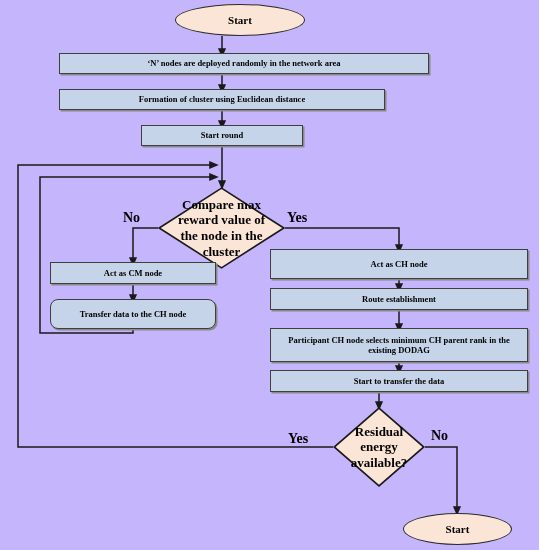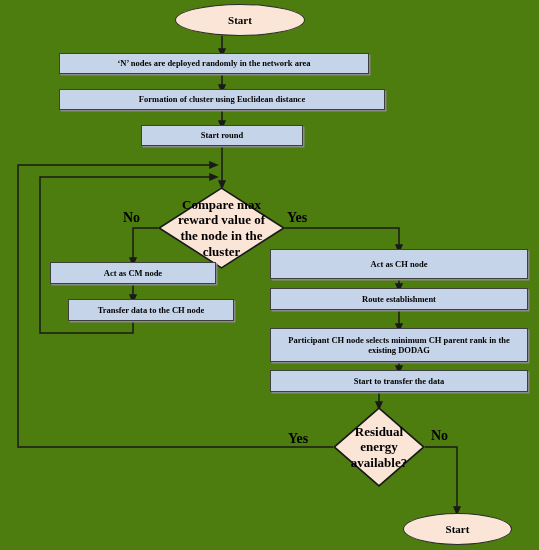--- a/index.html
+++ b/index.html
@@ -7,21 +7,21 @@
     padding: 0;
     background: #ffffff;
   }
   body {
     font-family: "Liberation Serif", serif;
   }
   #canvas {
     position: relative;
     width: 539px;
     height: 550px;
-    background: #4d7c0f;
+    background: #c4b5fd;
     overflow: hidden;
   }
   #wires {
     position: absolute;
     left: 0;
     top: 0;
     width: 539px;
     height: 550px;
   }
   .node {
@@ -120,39 +120,39 @@
       <line x1="379" y1="392" x2="379" y2="406" marker-end="url(#ah)"></line>
 
       <path d="M333,447 L18,447 L18,165 L214,165" marker-end="url(#ah)"></path>
 
       <path d="M425,447 L457,447 L457,511" marker-end="url(#ah)"></path>
     </g>
   </svg>
 
   <div class="node term" style="left:175px; top:4px; width:130px; height:32px;">Start</div>
 
-  <div class="node proc" style="left:59px; top:53px; width:310px; height:21px;">‘N’ nodes are deployed randomly in the network area</div>
+  <div class="node proc" style="left:59px; top:53px; width:370px; height:21px;">‘N’ nodes are deployed randomly in the network area</div>
 
   <div class="node proc" style="left:59px; top:89px; width:326px; height:21px;">Formation of cluster using Euclidean distance</div>
 
   <div class="node proc" style="left:141px; top:125px; width:162px; height:21px;">Start round</div>
 
   <div class="diamond-wrap" style="left:158px; top:187px; width:127px; height:82px;">
     <svg class="diamond-shape" viewBox="0 0 127 82" preserveAspectRatio="none">
       <polygon points="63.5,1.2 125.8,41 63.5,80.8 1.2,41" fill="#fbe5d6" stroke="#1a1a1a" stroke-width="1.6"></polygon>
     </svg>
     <div class="diamond-label">Compare max reward value of the node in the cluster</div>
   </div>
 
   <div class="edge-label" style="left:123px; top:210px;">No</div>
   <div class="edge-label" style="left:287px; top:210px;">Yes</div>
 
   <div class="node proc" style="left:50px; top:262px; width:166px; height:22px;">Act as CM node</div>
 
-  <div class="node proc" style="left:68px; top:299px; width:166px; height:22px;">Transfer data to the CH node</div>
+  <div class="node proc" style="left:50px; top:299px; width:166px; height:30px;border-radius:8px;">Transfer data to the CH node</div>
 
   <div class="node proc" style="left:270px; top:249px; width:258px; height:30px;">Act as  CH node</div>
 
   <div class="node proc" style="left:270px; top:288px; width:258px; height:22px;">Route establishment</div>
 
   <div class="node proc" style="left:270px; top:328px; width:258px; height:34px;">Participant CH node  selects minimum CH parent rank in the existing DODAG</div>
 
   <div class="node proc" style="left:270px; top:370px; width:258px; height:22px;">Start to transfer the data</div>
 
   <div class="diamond-wrap" style="left:333px; top:407px; width:92px; height:80px;">

